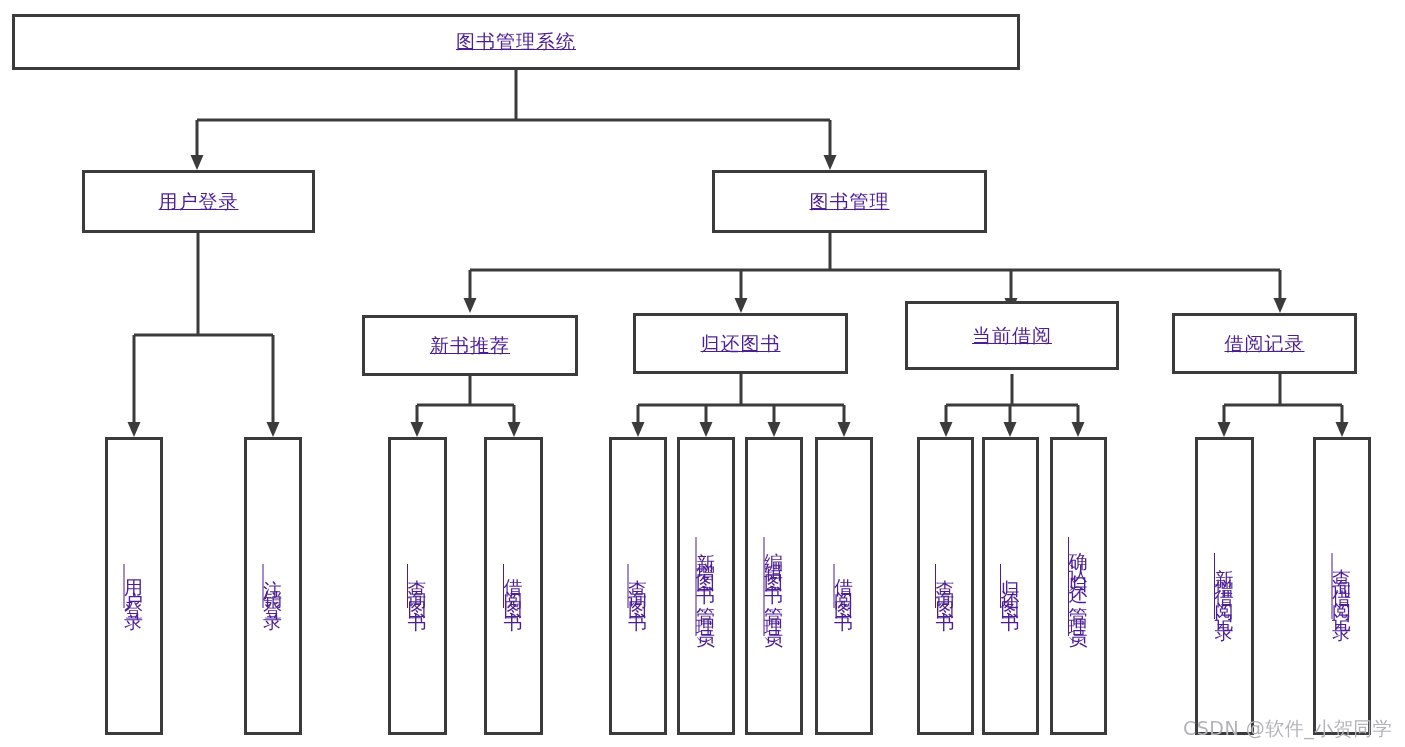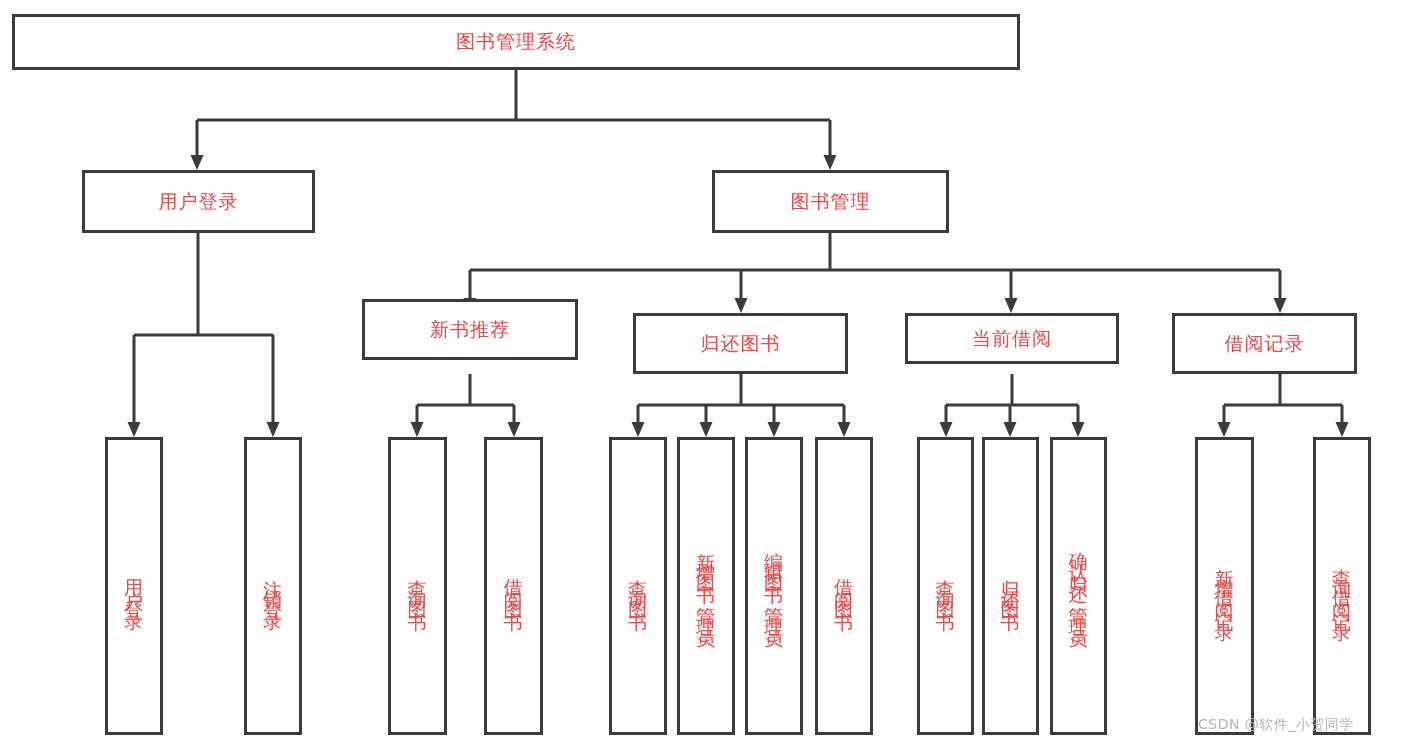--- a/index.html
+++ b/index.html
@@ -10,41 +10,41 @@
     font-family:"DejaVu Sans","Liberation Sans",sans-serif;
     overflow:hidden;
   }
   #wires{position:absolute;left:0;top:0;width:1405px;height:747px;}
   .node{
     position:absolute;
     box-sizing:border-box;
     border:3px solid #3b3b3b;
     background:#ffffff;
     display:flex;align-items:center;justify-content:center;
-    color:#ef4444;
+    color:#4c1d95;
     font-size:19px;
     letter-spacing:1px;
     text-align:center;
     white-space:nowrap;
+    text-decoration:underline;
   }
   .vnode{
     writing-mode:vertical-rl;
     text-orientation:mixed;
     letter-spacing:11px;
     line-height:1;
     white-space:nowrap;
   }
   .watermark{
     position:absolute;
     left:1183px;top:716px;
-    font-size:14px;
+    font-size:19px;
     color:#b3b3b8;
     letter-spacing:0.5px;
     white-space:nowrap;
-    margin-left:15px;
   }
 </style>
 </head>
 <body>
 
 <div id="canvas">
 
   <svg id="wires" width="1405" height="747" viewBox="0 0 1405 747">
     <g stroke="#3b3b3b" stroke-width="3" fill="none">
 
@@ -84,25 +84,25 @@
       <polygon points="1003.5,422 1016.5,422 1010,437"></polygon>
       <polygon points="1071.5,422 1084.5,422 1078,437"></polygon>
       <polygon points="1217.5,422 1230.5,422 1224,437"></polygon>
       <polygon points="1335.5,422 1348.5,422 1342,437"></polygon>
     </g>
   </svg>
 
   <div class="node" style="left:12px;top:14px;width:1008px;height:56px;">图书管理系统</div>
 
   <div class="node" style="left:82px;top:170px;width:233px;height:63px;">用户登录</div>
-  <div class="node" style="left:712px;top:170px;width:237px;height:63px;">图书管理</div>
+  <div class="node" style="left:712px;top:170px;width:275px;height:63px;">图书管理</div>
 
-  <div class="node" style="left:362px;top:299px;width:216px;height:61px;">新书推荐</div>
+  <div class="node" style="left:362px;top:315px;width:216px;height:61px;">新书推荐</div>
   <div class="node" style="left:633px;top:313px;width:215px;height:61px;">归还图书</div>
-  <div class="node" style="left:905px;top:313px;width:214px;height:51px;">当前借阅</div>
+  <div class="node" style="left:905px;top:301px;width:214px;height:69px;">当前借阅</div>
   <div class="node" style="left:1172px;top:313px;width:185px;height:61px;">借阅记录</div>
 
   <div class="node vnode" style="left:105px;top:437px;width:58px;height:298px;">用户登录</div>
   <div class="node vnode" style="left:244px;top:437px;width:58px;height:298px;">注销登录</div>
 
   <div class="node vnode" style="left:388px;top:437px;width:59px;height:298px;">查询图书</div>
   <div class="node vnode" style="left:484px;top:437px;width:59px;height:298px;">借阅图书</div>
 
   <div class="node vnode" style="left:609px;top:437px;width:58px;height:298px;">查询图书</div>
   <div class="node vnode" style="left:677px;top:437px;width:58px;height:298px;">新增图书（管理员）</div>

